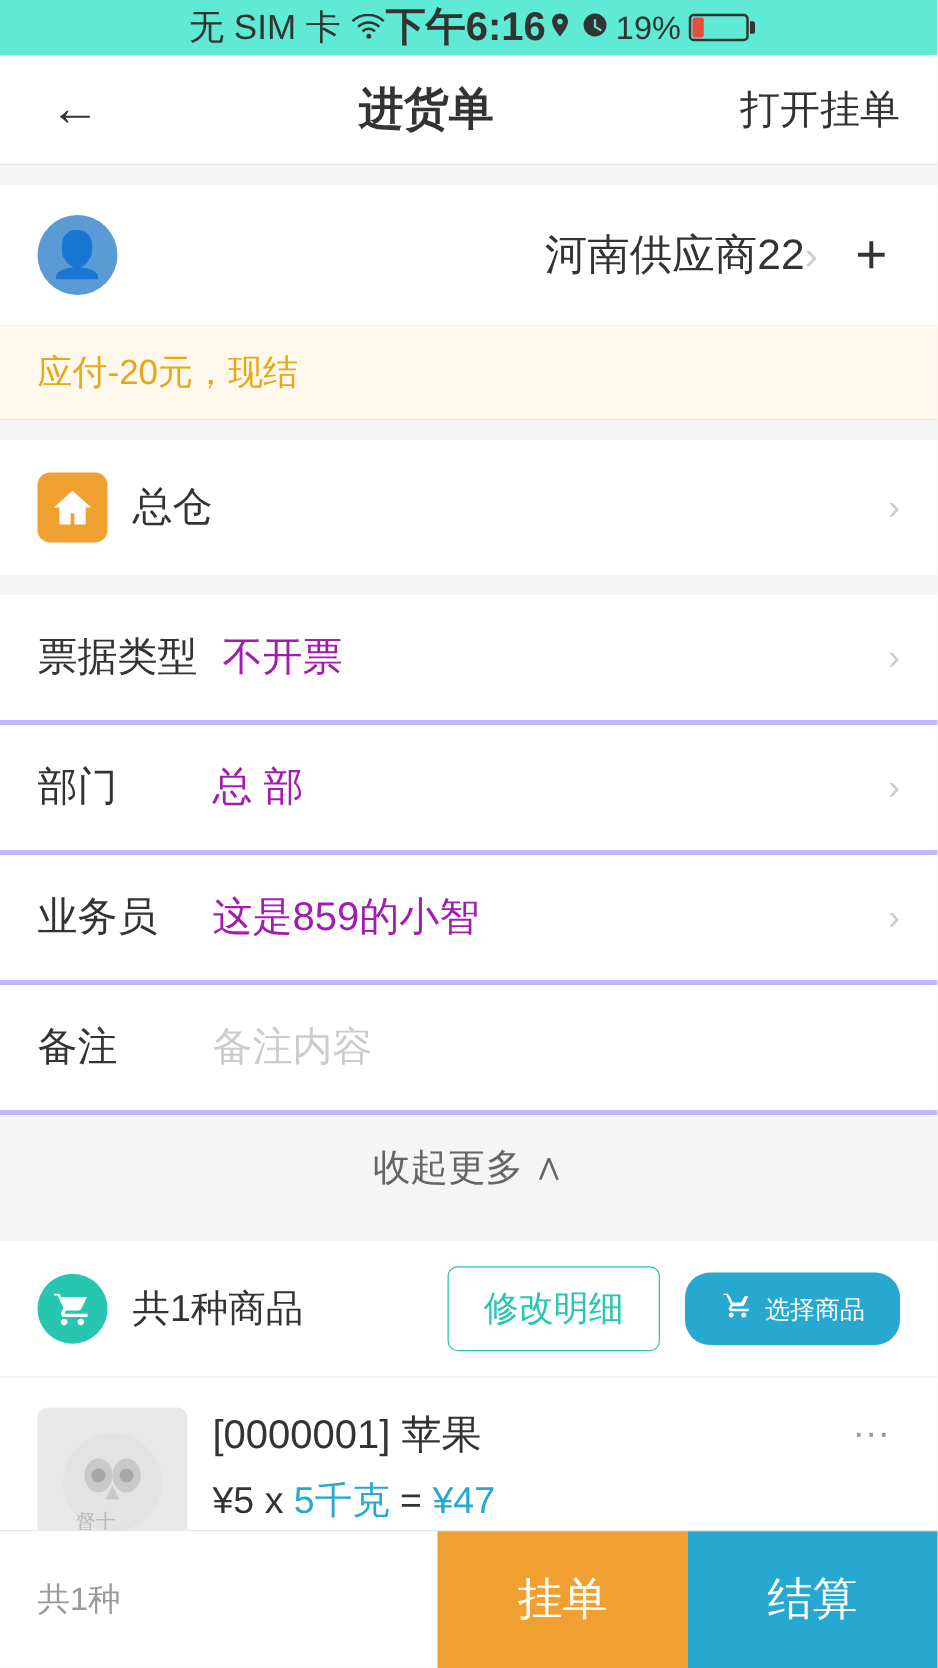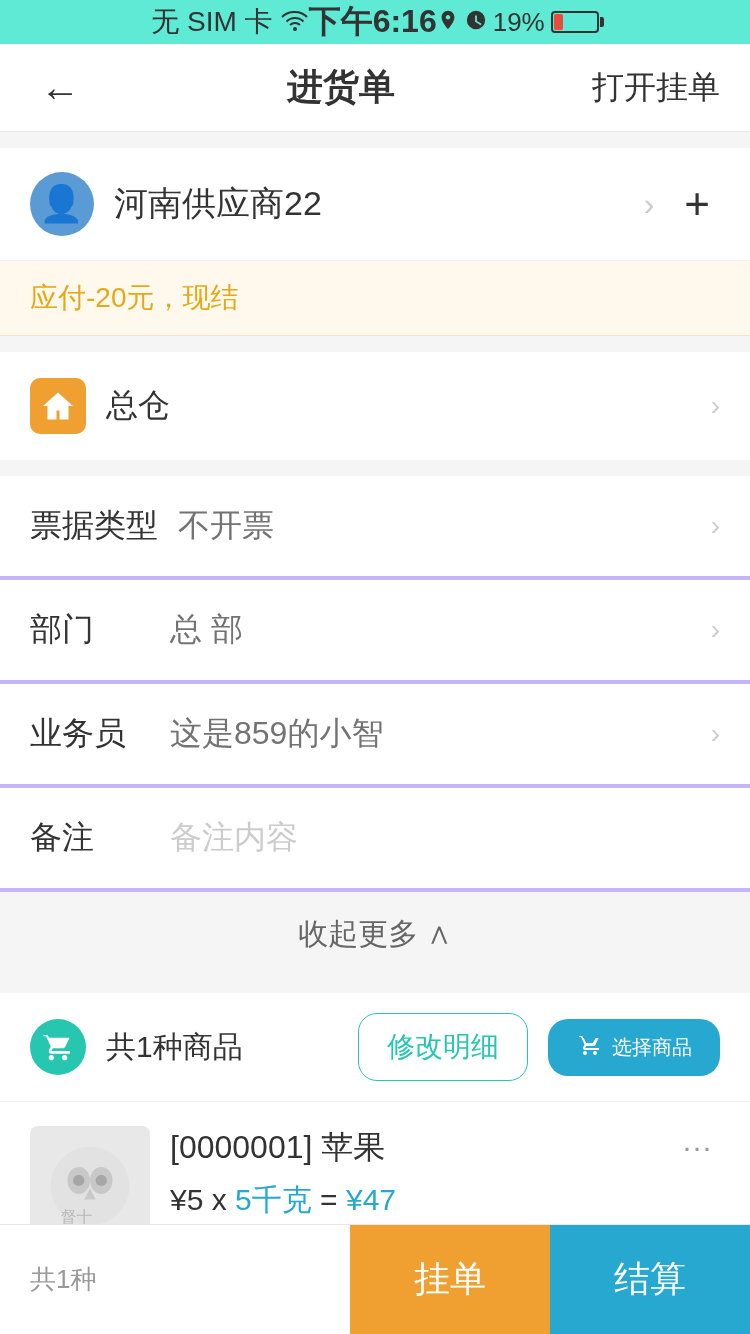--- a/index.html
+++ b/index.html
@@ -70,21 +70,21 @@
       border-bottom: 1px solid #f0f0f0;
     }
     .supplier-avatar {
       width: 64px; height: 64px; border-radius: 50%;
       background: #5b9bd5; display: flex; align-items: center; justify-content: center;
       margin-right: 20px; flex-shrink: 0;
     }
     .avatar-person {
       color: #fff; font-size: 36px;
     }
-    .supplier-name { flex: 1; font-size: 34px; font-weight: 500; }
+    .supplier-name { flex: 1; font-size: 34px; font-weight: 500; text-align: right; }
     .chevron-right {
       color: #ccc; font-size: 32px; margin-right: 20px;
     }
     .add-btn {
       font-size: 44px; color: #333; cursor: pointer; padding: 0 10px;
     }
 
     
     .notice-bar {
       background: #fff8ec;
@@ -120,21 +120,21 @@
     }
     .form-label {
       font-size: 32px;
       color: #333;
       min-width: 120px;
       flex-shrink: 0;
     }
     .form-value {
       flex: 1;
       font-size: 32px;
-      color: #737373;
+      color: #a21caf;
       padding-left: 20px;
     }
     .form-value.placeholder {
       color: #ccc;
     }
     .form-chevron { color: #ccc; font-size: 28px; flex-shrink: 0; }
 
     
     .collapse-row {
       background: #f5f5f5;
@@ -154,21 +154,21 @@
       gap: 20px;
     }
     .products-icon {
       width: 56px; height: 56px; border-radius: 50%;
       background: #26c6b0; display: flex; align-items: center; justify-content: center;
       flex-shrink: 0;
     }
     .products-count { flex: 1; font-size: 30px; color: #333; }
     .btn-outline {
       border: 1px solid #26c6b0; color: #26c6b0; background: #fff;
-      padding: 14px 28px; border-radius: 19px; font-size: 28px; cursor: pointer;
+      padding: 14px 28px; border-radius: 8px; font-size: 28px; cursor: pointer;
     }
     .btn-filled {
       background: #26a8d0; color: #fff;
       padding: 14px 28px; border-radius: 20px; font-size: 20px; cursor: pointer;
       display: flex; align-items: center; gap: 8px; border: none;
     }
 
     
     .product-item {
       background: #fff;

